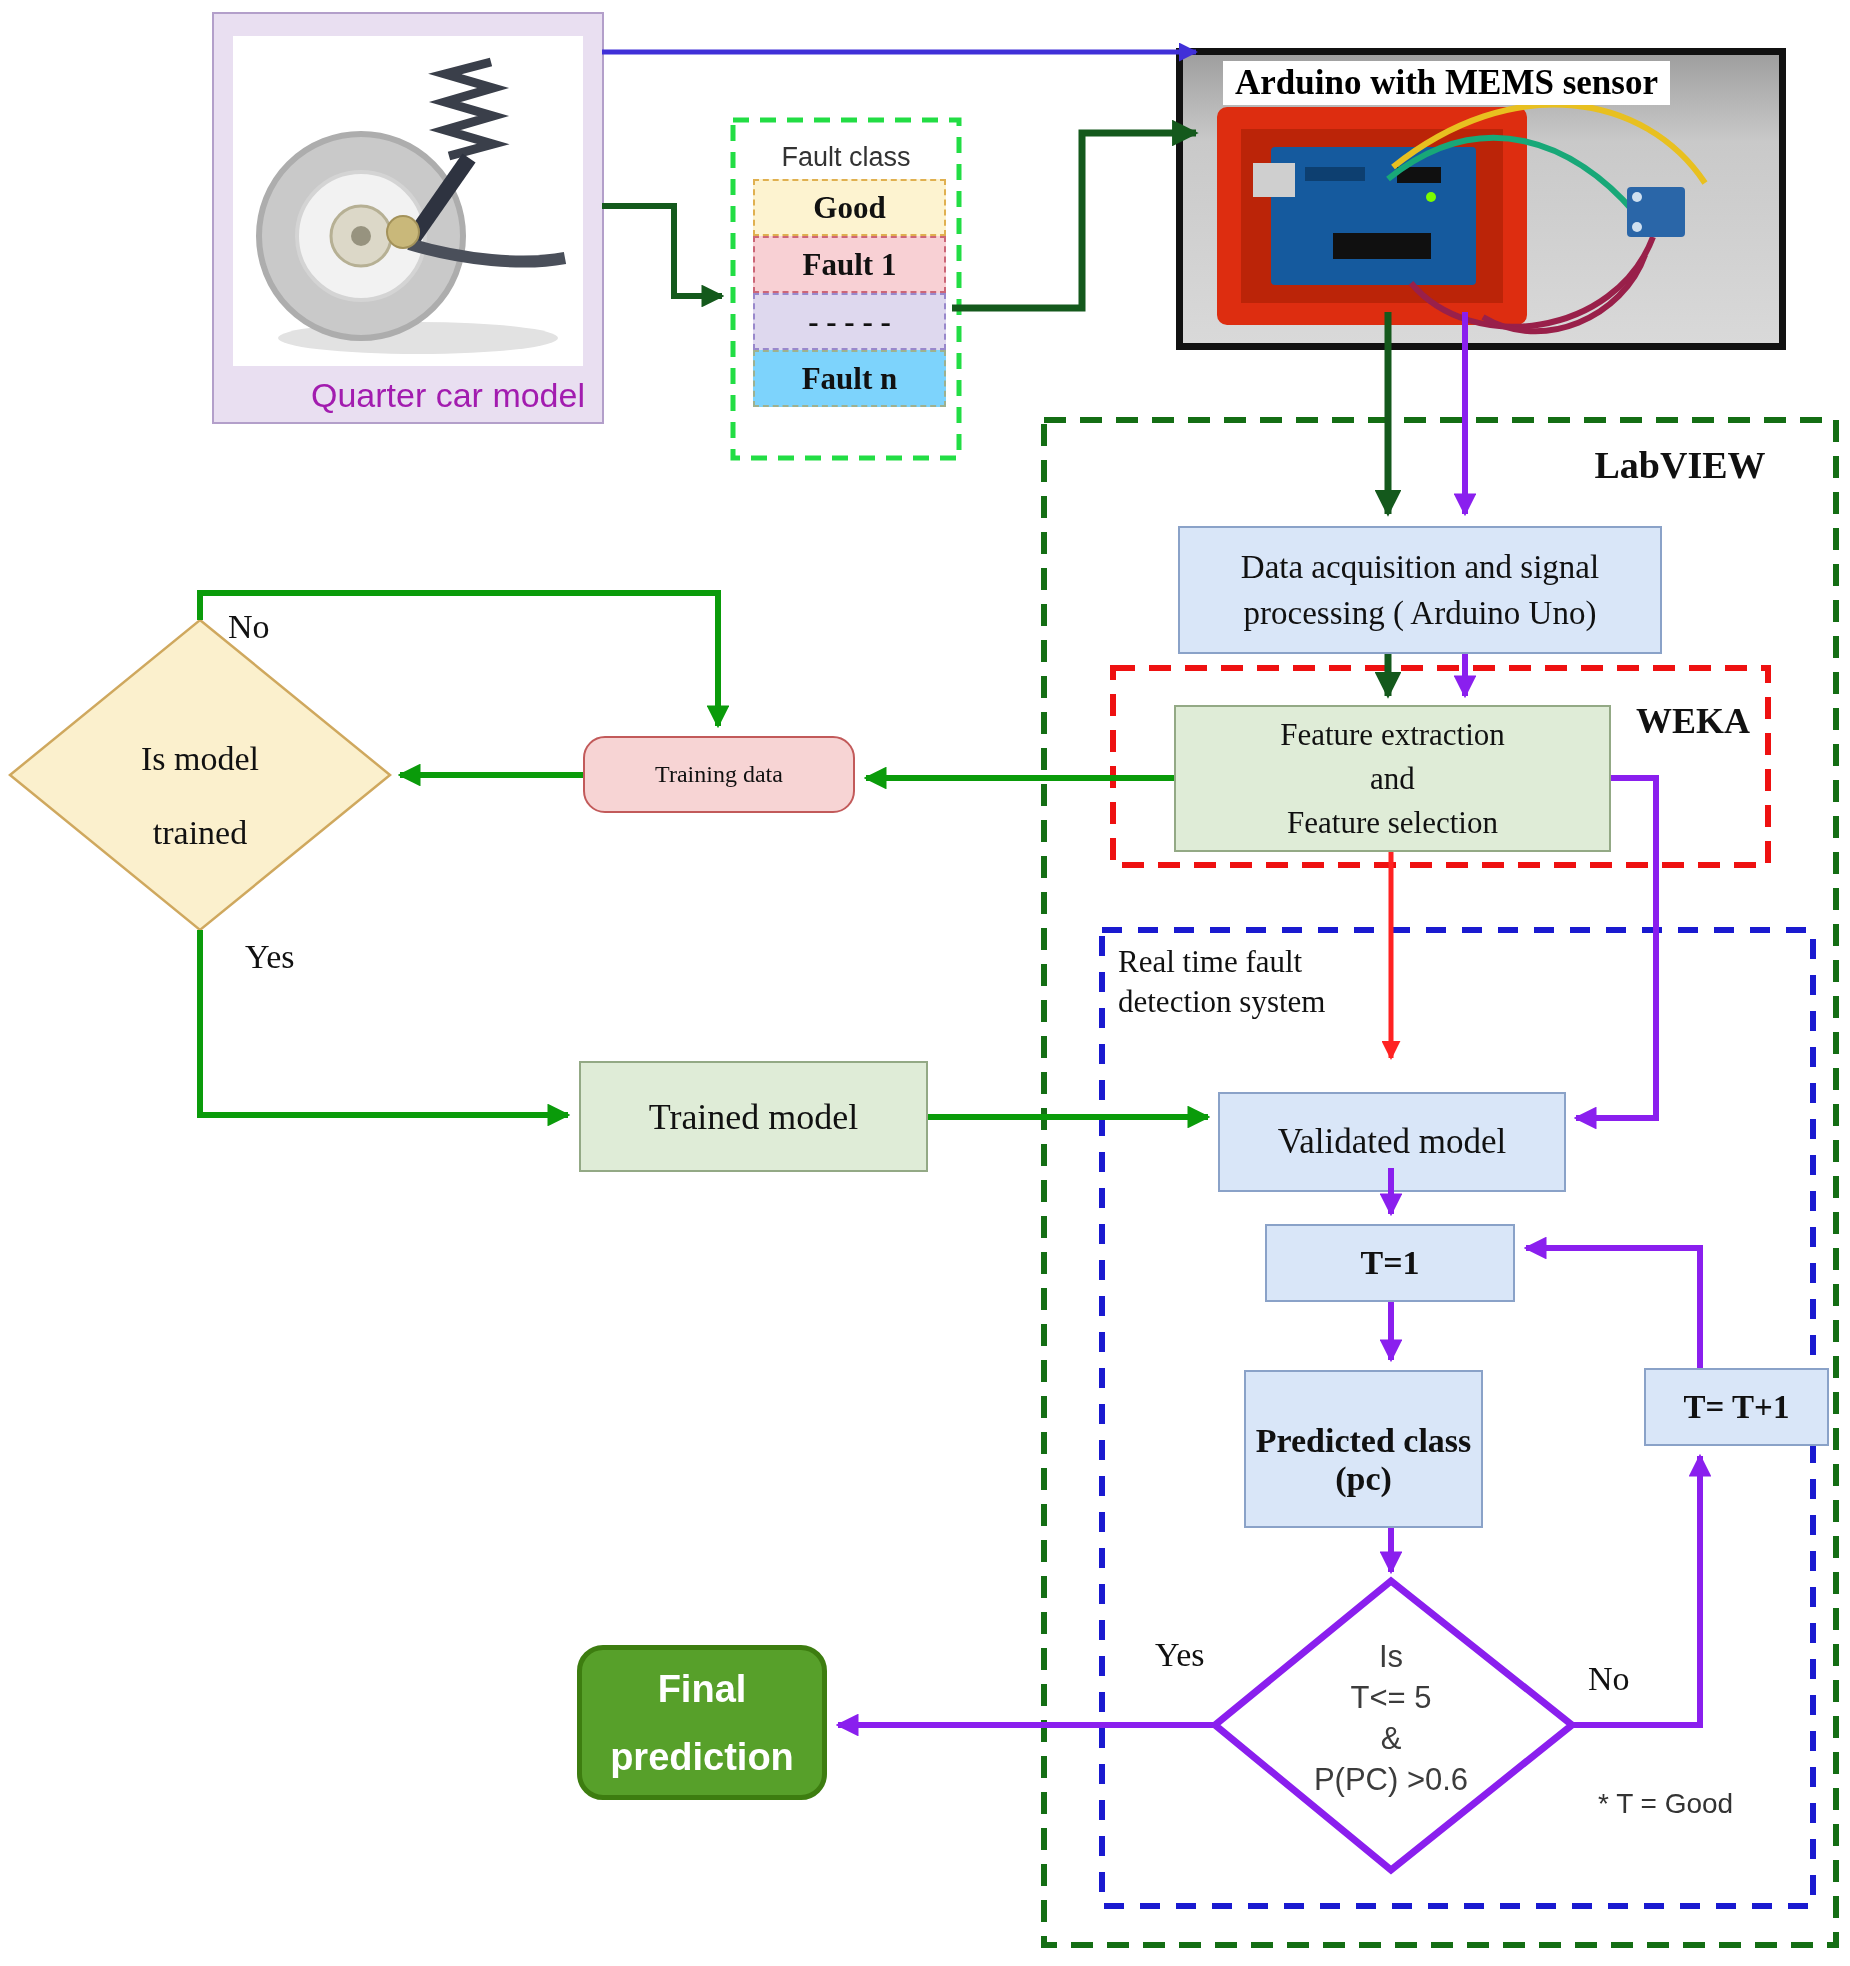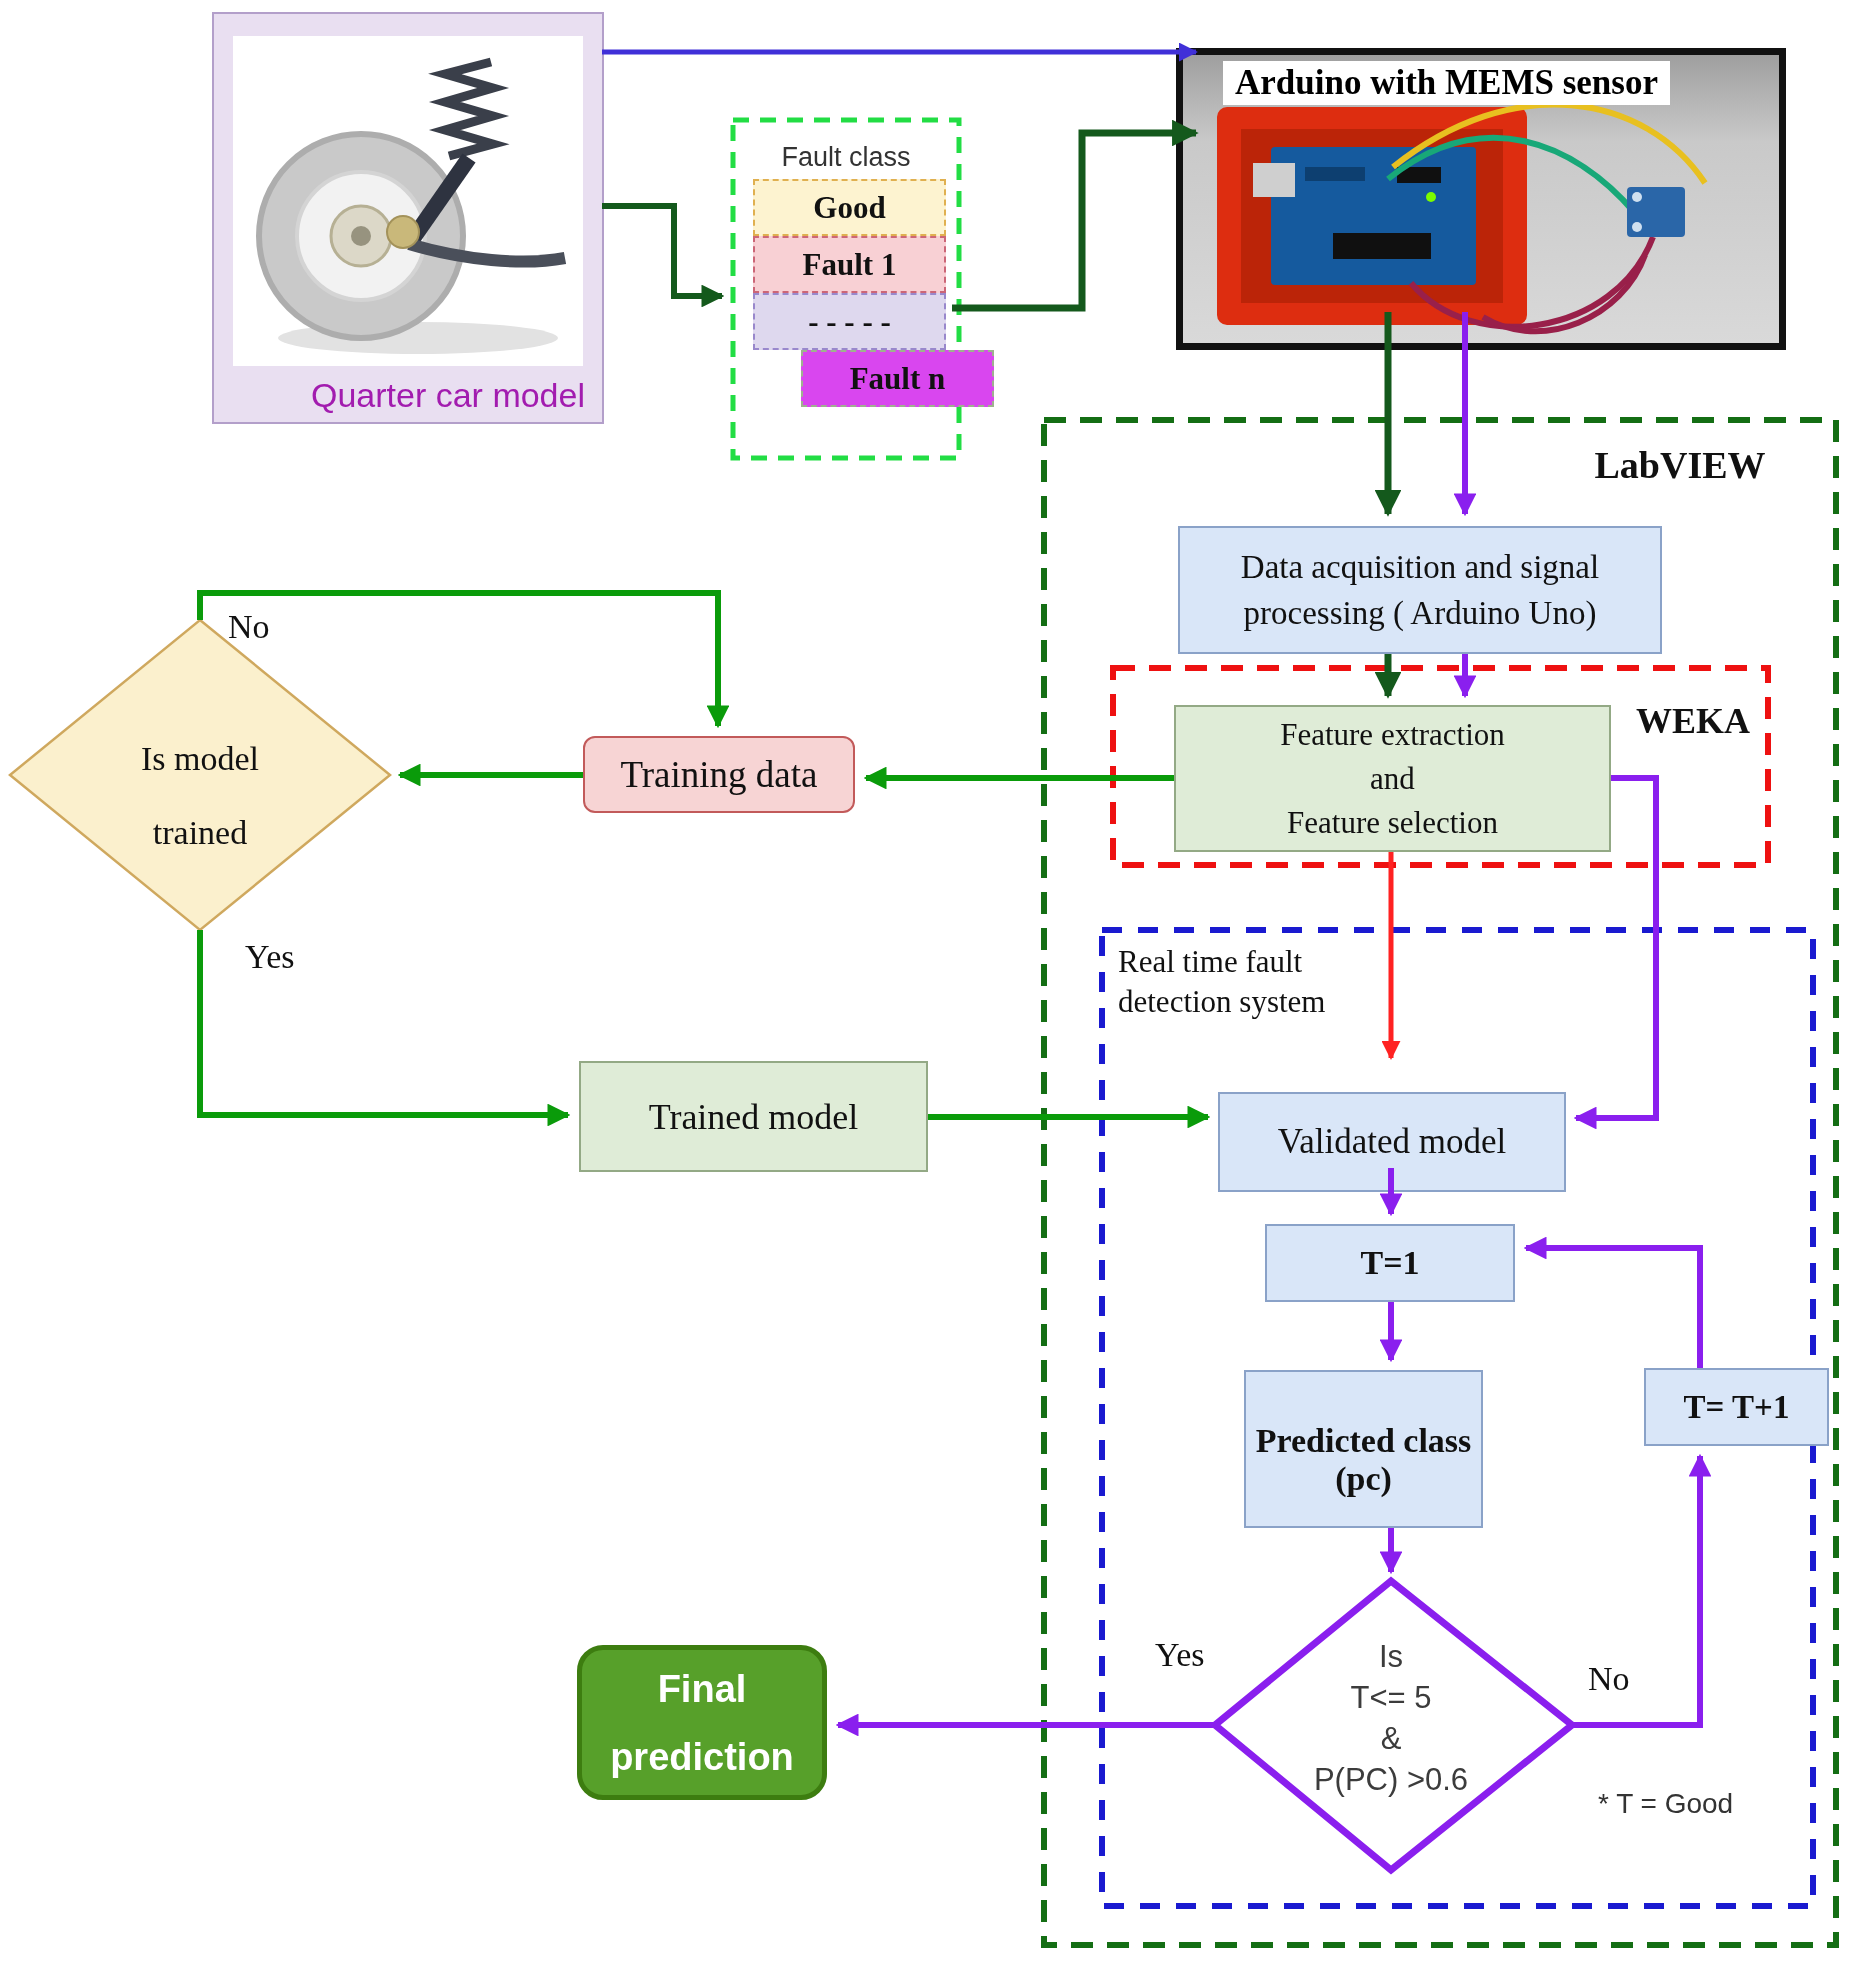--- a/index.html
+++ b/index.html
@@ -52,21 +52,21 @@
       </svg>
     </div>
     <div class="lbl sans" style="left:0;top:362px;width:468px;text-align:center;font-size:34px;color:#a21caf;">Quarter car model</div>
   </div>
 
   <div class="abs" style="left:733px;top:120px;width:226px;height:338px;z-index:3;">
     <div class="lbl sans" style="left:0;top:22px;width:226px;text-align:center;font-size:27px;color:#333;">Fault class</div>
     <div class="fault-row serif" style="top:59px;background:#fdf3d0;border:2px dashed #e0b050;">Good</div>
     <div class="fault-row serif" style="top:116px;background:#f8d0d4;border:2px dashed #cc6677;">Fault 1</div>
     <div class="fault-row serif" style="top:173px;background:#ded8ee;border:2px dashed #9988cc;">- - - - -</div>
-    <div class="fault-row serif" style="top:230px;background:#d946ef;border:2px dashed #9fb18f;margin-left:48px;">Fault n</div>
+    <div class="fault-row serif" style="top:230px;background:#7dd3fc;border:2px dashed #9fb18f;">Fault n</div>
   </div>
 
   <div class="abs" style="left:1176px;top:8px;width:610px;height:302px;border:7px solid #111;box-sizing:border-box;
               background:linear-gradient(180deg,#9f9f9f 0%,#c9c9c9 30%,#d9d9d9 100%);z-index:3;margin-top:40px;">
     <svg width="527" height="288" viewBox="0 0 527 288" style="position:absolute;left:0;top:0;">
       <rect x="34" y="52" width="310" height="218" rx="10" fill="#dd2d10"></rect>
       <rect x="58" y="74" width="262" height="174" fill="#bb2408"></rect>
       <rect x="88" y="92" width="205" height="138" rx="4" fill="#155a9e"></rect>
       <rect x="70" y="108" width="42" height="34" fill="#cfcfcf"></rect>
       <rect x="150" y="178" width="98" height="26" fill="#101010"></rect>
@@ -93,21 +93,21 @@
   </div>
 
   <div class="fbox blue-box serif" style="left:1178px;top:526px;width:484px;height:128px;font-size:33px;line-height:46px;padding:0 30px;">Data acquisition and signal processing ( Arduino Uno)</div>
 
   <div class="fbox green-box serif" style="left:1174px;top:705px;width:437px;height:147px;font-size:31px;flex-direction:column;line-height:44px;">
     <div>Feature extraction</div>
     <div>and</div>
     <div>Feature selection</div>
   </div>
 
-  <div class="fbox pink-box serif" style="left:583px;top:736px;width:272px;height:77px;font-size:37px;">Training data</div>
+  <div class="fbox pink-box serif" style="left:583px;top:736px;width:272px;height:77px;font-size:24px;border-radius:22px;">Training data</div>
 
   <div class="fbox green-box serif" style="left:579px;top:1061px;width:349px;height:111px;font-size:36px;">Trained model</div>
 
   <div class="fbox blue-box serif" style="left:1218px;top:1092px;width:348px;height:100px;font-size:35px;">Validated model</div>
 
   <div class="fbox blue-box serif" style="left:1265px;top:1224px;width:250px;height:78px;font-size:34px;font-weight:bold;">T=1</div>
 
   <div class="fbox blue-box serif" style="left:1244px;top:1370px;width:239px;height:158px;font-size:34px;font-weight:bold;align-items:flex-end;padding-bottom:28px;">Predicted class (pc)</div>
 
   <div class="fbox blue-box serif" style="left:1612px;top:1368px;width:185px;height:78px;font-size:33px;font-weight:bold;margin-left:32px;">T= T+1</div>

